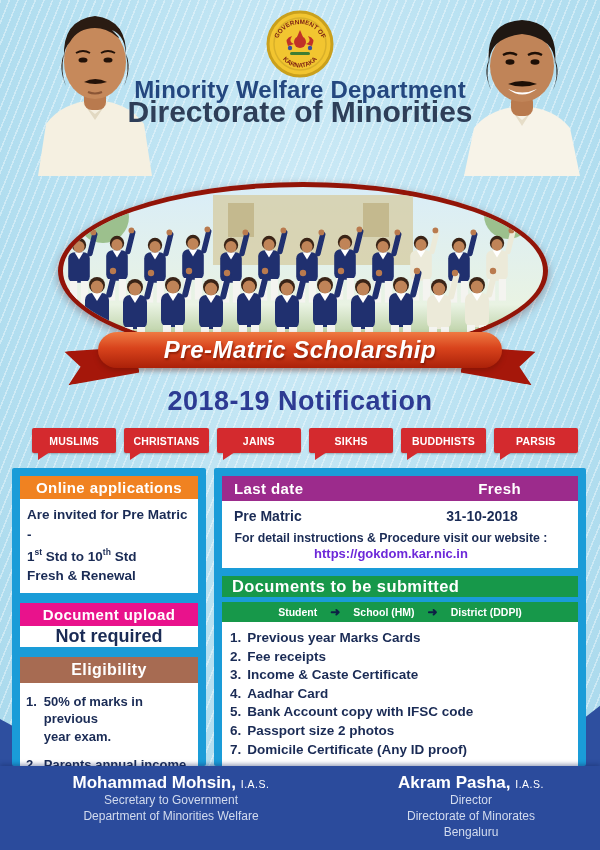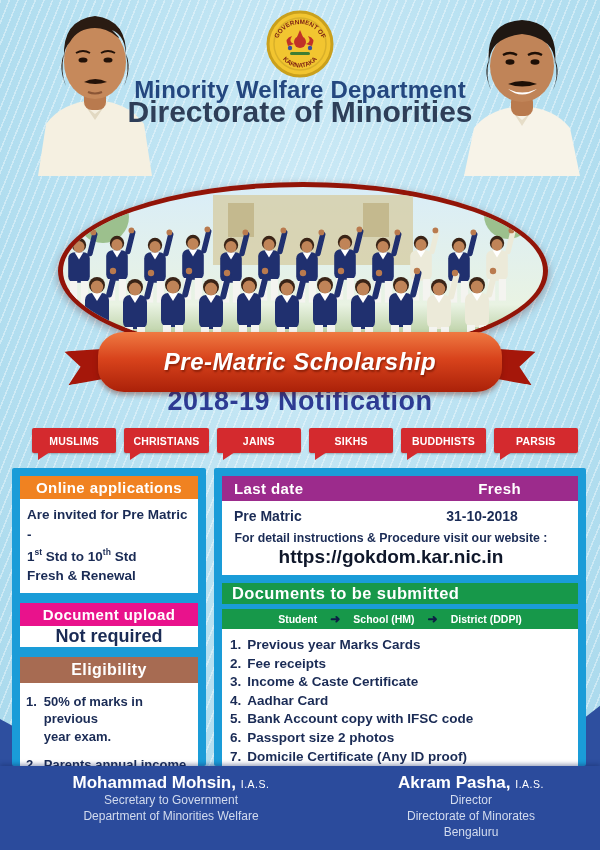--- a/index.html
+++ b/index.html
@@ -17,21 +17,21 @@
   .emblem{position:absolute;left:266px;top:10px;z-index:2;}
   
   .oval{position:absolute;left:58px;top:182px;width:480px;height:168px;border:5px solid #921408;
     border-radius:50%;overflow:hidden;z-index:2;box-shadow:0 3px 8px rgba(80,10,5,.35);
     background:linear-gradient(#d9edf8 0%, #e9f3e3 70%, #9db97b 100%);}
   
   .ribbon{position:absolute;left:66px;top:331px;width:468px;height:56px;z-index:3;}
   .ribbon .flag{position:absolute;top:16px;width:72px;height:34px;background:#a5170a;}
   .ribbon .flag.l{left:0;transform:rotate(-7deg);clip-path:polygon(0 0,100% 12%,100% 88%,0 100%,20% 50%);}
   .ribbon .flag.r{right:0;transform:rotate(7deg);clip-path:polygon(0 12%,100% 0,80% 50%,100% 100%,0 88%);}
-  .ribbon .band{position:absolute;left:32px;right:32px;top:1px;height:60px;
+  .ribbon .band{position:absolute;left:32px;right:32px;top:1px;height:36px;
     background:linear-gradient(#ef7a42 0%, #d8431c 45%, #ab2109 100%);
     border-radius:26px/24px;box-shadow:0 3px 5px rgba(100,20,0,.4);
     display:flex;align-items:center;justify-content:center;}
   .ribbon .band span{color:#fff;font-size:24px;font-weight:bold;font-style:italic;letter-spacing:.5px;
     text-shadow:1px 2px 2px rgba(110,20,0,.65);}
   .notif{position:absolute;top:386px;left:0;right:0;text-align:center;z-index:2;
     font-size:27px;font-weight:bold;color:#2d3b93;letter-spacing:.5px;}
   
   .tags{position:absolute;left:32px;right:22px;top:428px;display:flex;gap:8px;z-index:2;}
   .tag{position:relative;flex:1;height:25px;background:#d42a2e;border-radius:2px;
@@ -63,21 +63,21 @@
   .invited sup{font-size:8.5px;vertical-align:super;}
   .notreq{height:31px;display:flex;align-items:center;justify-content:center;font-size:18px;}
   .elig-list{flex:1;padding:10px 6px 6px 6px;}
   .li-row{display:flex;gap:7px;margin-bottom:11px;font-size:13px;line-height:1.35;}
   .li-row .t{white-space:pre-line;}
   .gap8{height:8px;flex:none;} .gap10{height:10px;flex:none;} .gap5{height:5px;flex:none;}
   .datebox{padding:5px 26px 7px 8px;}
   .date-row{display:grid;grid-template-columns:56% 44%;font-size:14px;padding:2px 0 4px 4px;}
   .date-row .v{text-align:center;}
   .note{text-align:center;font-size:12.3px;margin-top:3px;}
-  .website{display:block;text-align:center;font-size:19px;color:#0f172a;text-decoration:none;margin-top:1px;}
+  .website{display:block;text-align:center;font-size:13px;color:#6d28d9;text-decoration:none;margin-top:1px;}
   .flowstrip{height:20px;background:#17984a;display:flex;align-items:center;justify-content:center;
     gap:13px;flex:none;}
   .flowstrip span{color:#fff;font-weight:bold;font-size:10.5px;}
   .flowstrip .arr{color:#0d1f45;font-size:12px;}
   .doc-list{flex:1;padding:7px 8px;}
   .doc-row{display:flex;gap:6px;font-size:13.5px;line-height:18.6px;}
   
   .footer{position:absolute;left:0;right:0;top:766px;height:84px;background:#2b4b9c;z-index:5;
     display:grid;grid-template-columns:57% 43%;padding-top:7px;box-sizing:border-box;
     box-shadow:0 -2px 4px rgba(20,40,100,.4);}

